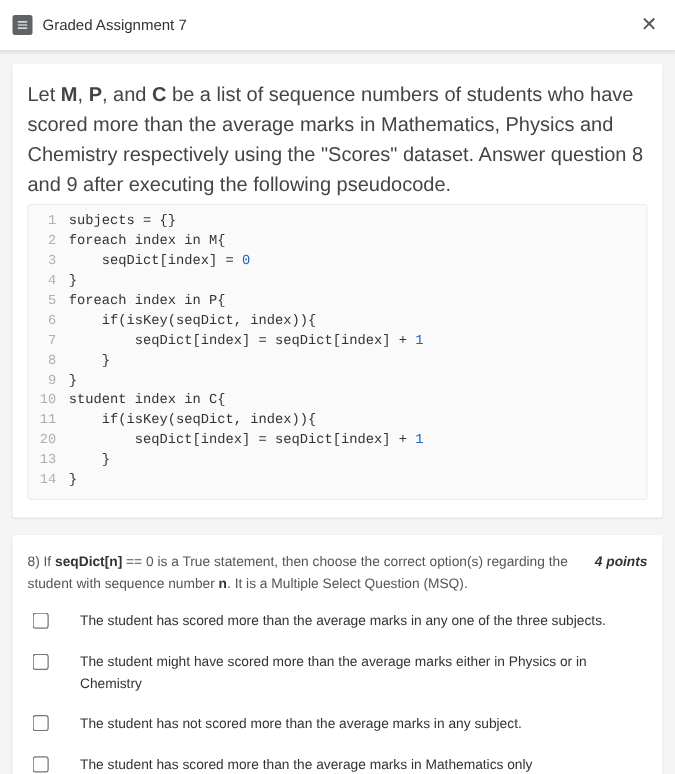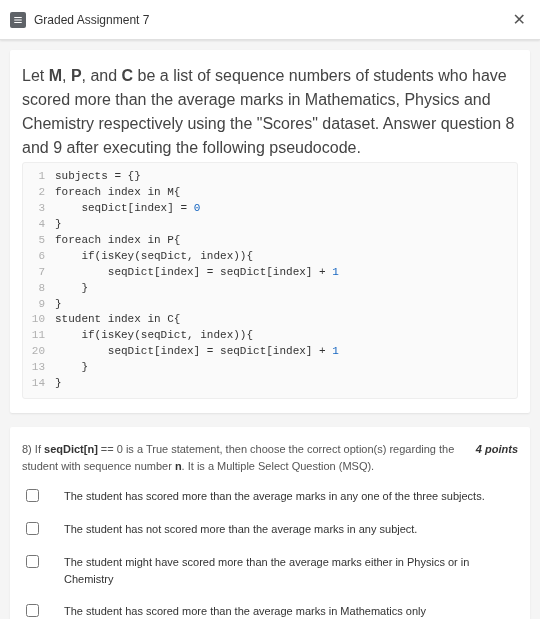--- a/index.html
+++ b/index.html
@@ -205,25 +205,25 @@
       <span class="points">4 points</span>
       <span id="q8text">8) If <b>seqDict[n]</b> == 0 is a True statement, then choose the correct option(s) regarding the student with sequence number <b>n</b>. It is a Multiple Select Question (MSQ).</span>
     </div>
     <div id="q8opts">
         <div class="option">
           <input type="checkbox" style="">
           <span class="option-text">The student has scored more than the average marks in any one of the three subjects.</span>
         </div>
         <div class="option">
           <input type="checkbox" style="">
+          <span class="option-text">The student might have scored more than the average marks either in Physics or in Chemistry</span>
+        </div>
+        <div class="option">
+          <input type="checkbox" style="">
           <span class="option-text">The student has not scored more than the average marks in any subject.</span>
-        </div>
-        <div class="option">
-          <input type="checkbox" style="">
-          <span class="option-text">The student might have scored more than the average marks either in Physics or in Chemistry</span>
         </div>
         <div class="option">
           <input type="checkbox" style="">
           <span class="option-text">The student has scored more than the average marks in Mathematics only</span>
         </div>
       </div>
   </div>
 
   <div class="section" style="margin-bottom:0;">
     

